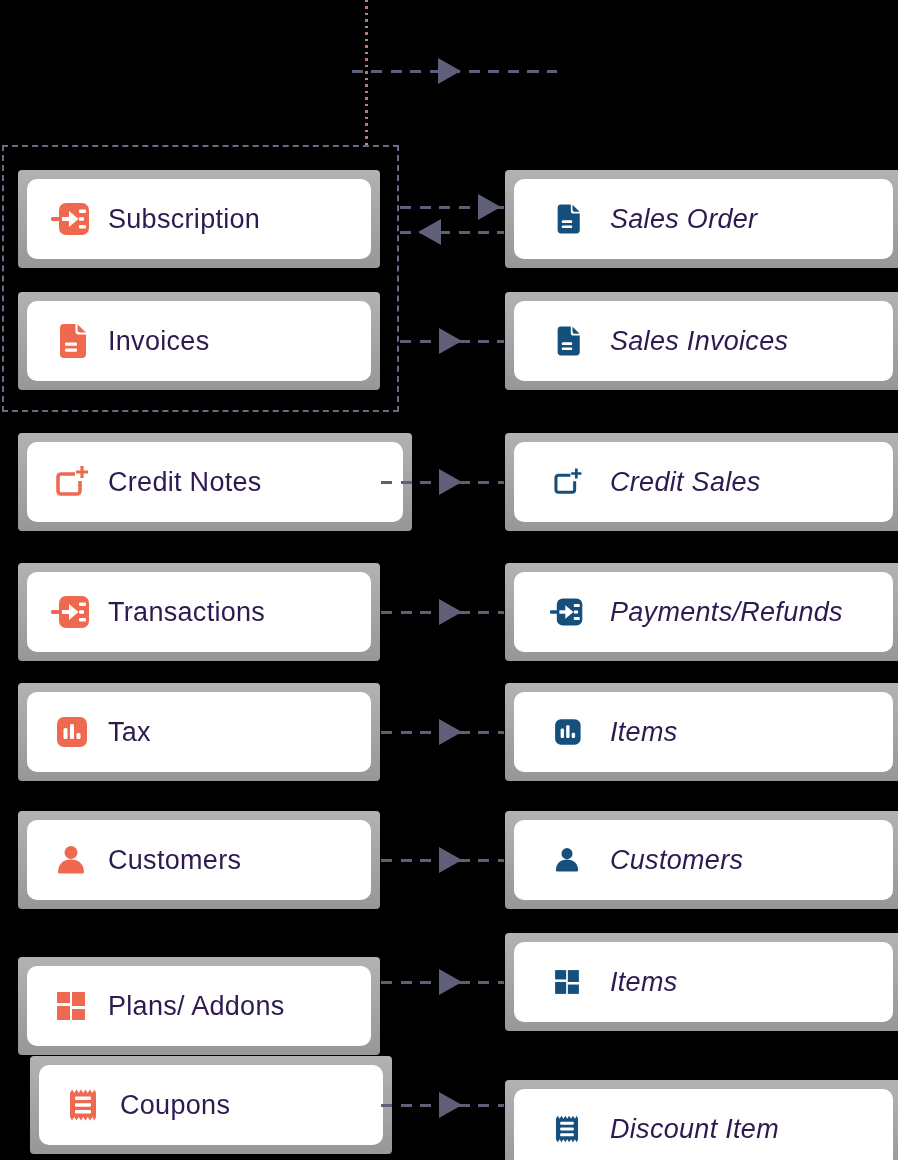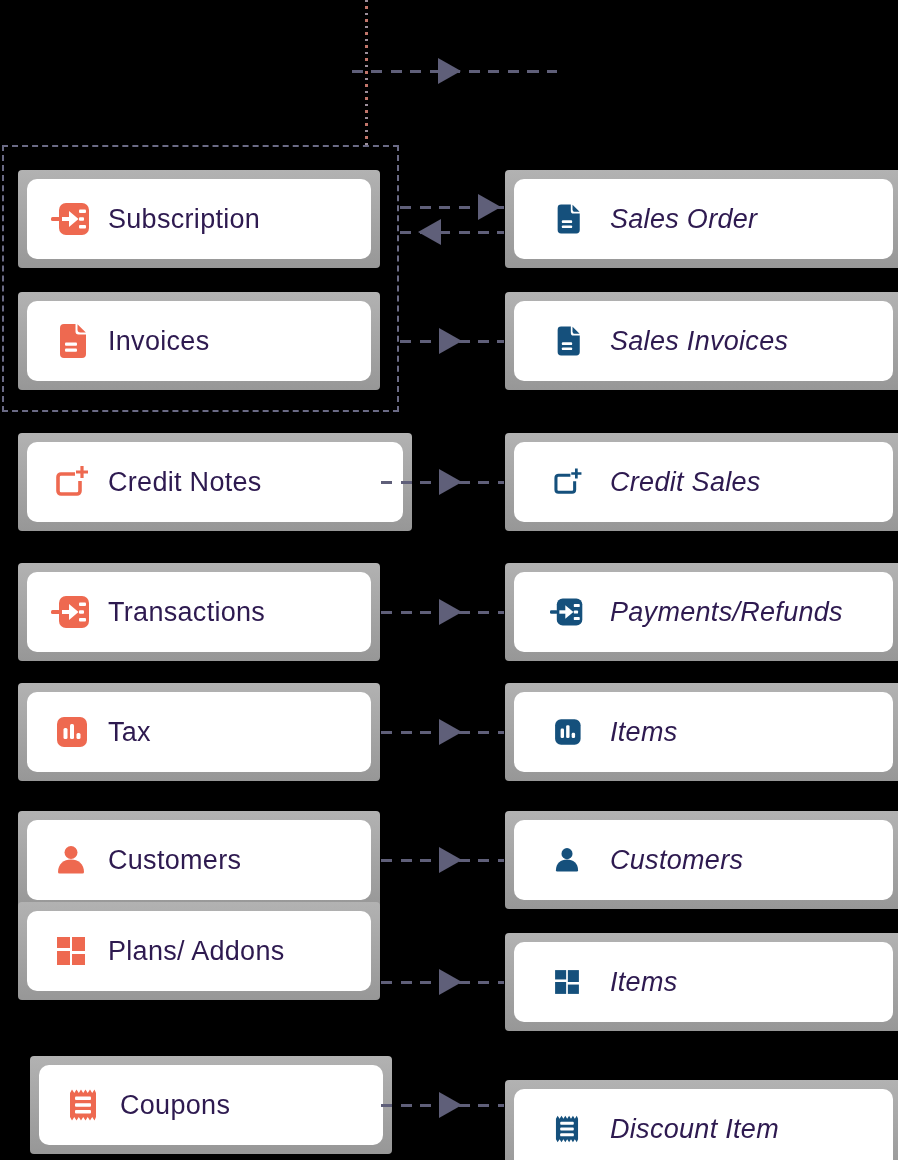--- a/index.html
+++ b/index.html
@@ -202,21 +202,21 @@
             <svg width="34" height="34" viewBox="0 0 40 40">
               <circle cx="20" cy="12.5" r="6.5" fill="#15507C"></circle>
     <path d="M7 32 c0 -8 5.8 -12.5 13 -12.5 s13 4.5 13 12.5 a1.5 1.5 0 0 1 -1.5 1.5 h-23 a1.5 1.5 0 0 1 -1.5 -1.5 Z" fill="#15507C"></path>
             </svg>
           </span>
       <span class="label">Customers</span>
     </div>
   </div>
       <div class="dash-h" style="left: 381px; top: 858.5px; width: 123px;"></div>
       <div class="tri tri-right" style="left: 439px; top: 847px;"></div>
-      <div class="card left-col" style="top: 902px;">
+      <div class="card left-col" style="top: 957px;">
     <div class="card-inner">
       <span class="icon">
             <svg width="40" height="40" viewBox="0 0 40 40">
               <rect x="6" y="6" width="13" height="11" fill="#EE6950"></rect>
     <rect x="6" y="20" width="13" height="14" fill="#EE6950"></rect>
     <rect x="21" y="6" width="13" height="14" fill="#EE6950"></rect>
     <rect x="21" y="23" width="13" height="11" fill="#EE6950"></rect>
             </svg>
           </span>
       <span class="label">Plans/ Addons</span>

